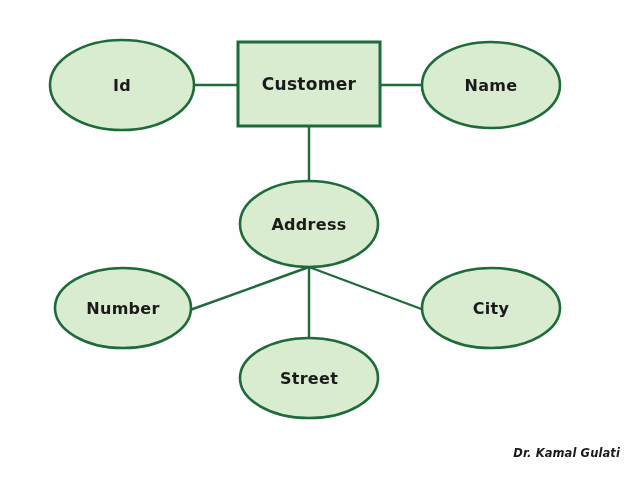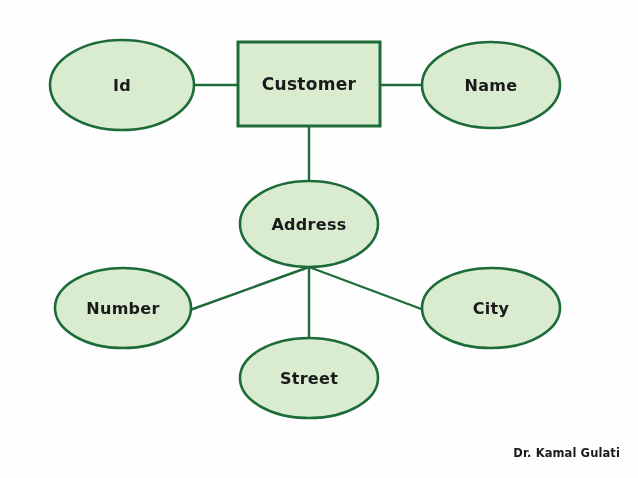--- a/index.html
+++ b/index.html
@@ -57,20 +57,21 @@
   #credit {
     position: absolute;
     right: 18px;
     bottom: 18px;
     font-family: "DejaVu Sans", "Liberation Sans", sans-serif;
     font-size: 11.5px;
     font-weight: bold;
     color: #1a1a1a;
     letter-spacing: 0.1px;
     white-space: nowrap;
+    font-style: italic;
   }
 </style>
 </head>
 <body style="background: rgb(254, 254, 255);">
 
 <div id="diagram-root" style="background: rgb(254, 254, 255);">
 
   <svg id="er-canvas" viewBox="0 0 638 478" xmlns="http://www.w3.org/2000/svg">
 
     <g>

